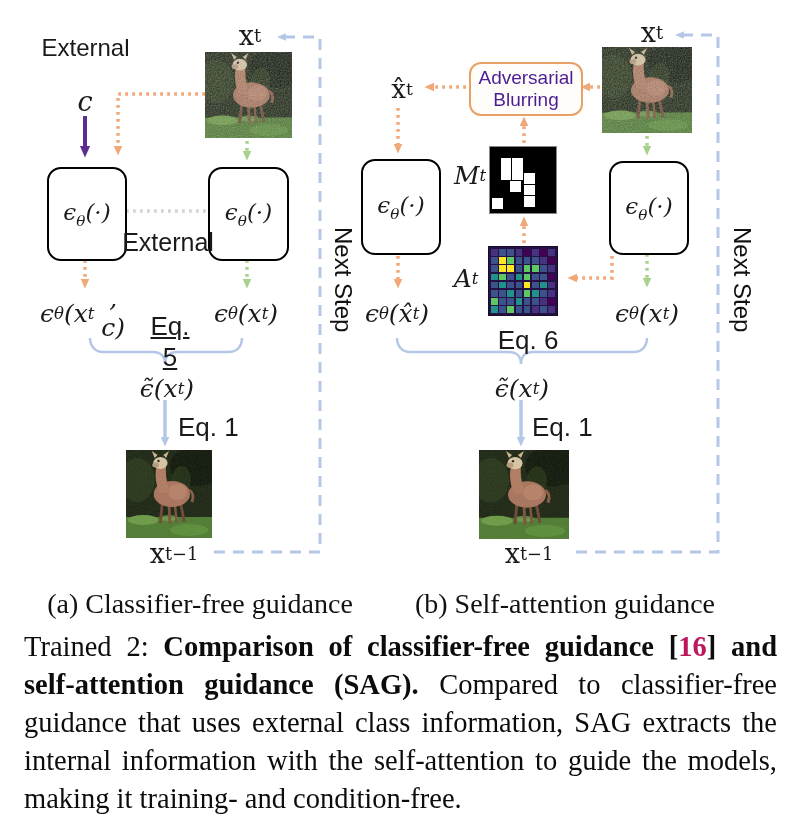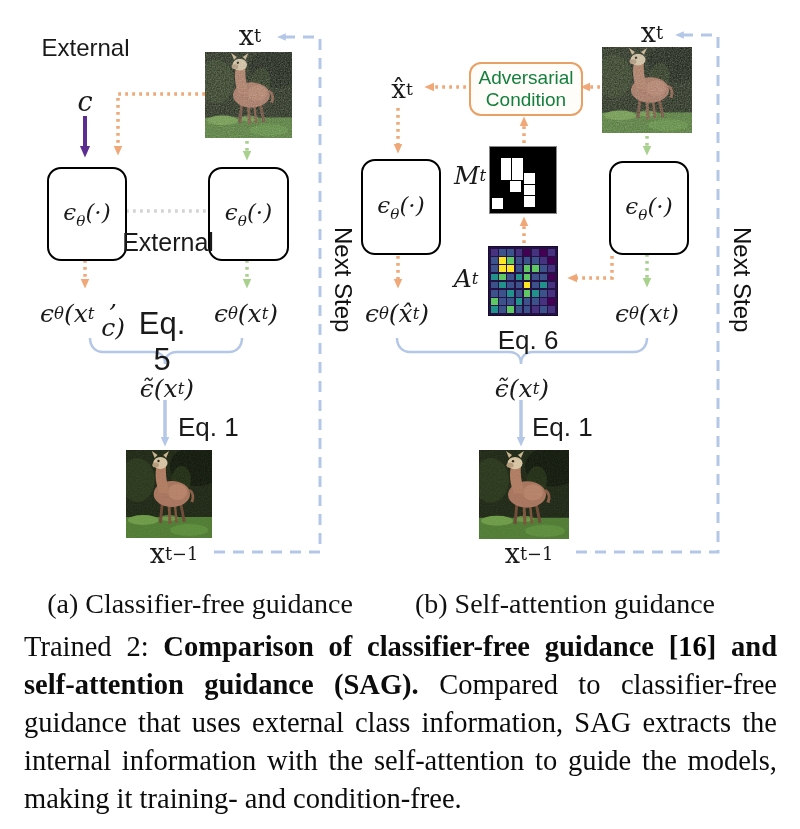--- a/index.html
+++ b/index.html
@@ -7,31 +7,31 @@
         font-family:"Liberation Sans",sans-serif;color:#1a1a1a;}
   .abs{position:absolute;}
   .ctr{display:flex;align-items:center;justify-content:center;text-align:center;}
   .math{font-family:"DejaVu Serif",serif;font-style:italic;}
   .math.rm{font-style:normal;}
   sub{font-size:66%;}
   .model-box{border:2.5px solid #000;border-radius:14px;background:#fff;}
   .photo{overflow:hidden;}
   .photo svg{display:block;width:100%;height:100%;}
   .blur-box{border:2px solid #E8A064;border-radius:12px;background:#fffdfa;
-            color:#15803d;font-size:19px;line-height:22px;}
+            color:#4c1d95;font-size:19px;line-height:22px;}
   .next-step{font-size:24px;color:#111;transform:rotate(90deg);transform-origin:left top;white-space:nowrap;}
   .mask{background:#000;border:1px solid #888;position:absolute;}
   .mcell{position:absolute;width:16.5%;height:16.5%;background:#fff;}
   .heat{display:grid;grid-template-columns:repeat(8,1fr);grid-template-rows:repeat(8,1fr);
         gap:1.5px;padding:2px;background:#241245;border:1.5px solid #170b2e;box-sizing:border-box;}
   .subcap{font-family:"Liberation Serif",serif;font-size:28px;color:#111;}
   .fig-caption{font-family:"Liberation Serif",serif;font-size:28.5px;line-height:38px;
                text-align:justify;color:#0c0c0c;}
   .fig-caption b{font-weight:bold;margin-top:40px;}
-  .fig-caption .ref{color:#000000;}
+  .fig-caption .ref{color:#be185d;}
   svg.overlay{position:absolute;inset:0;pointer-events:none;}
 </style>
 </head>
 <body>
 
 <div class="page">
 
   <svg class="overlay" width="800" height="829" viewBox="0 0 800 829">
     <defs>
       <marker id="ah-o" markerWidth="3.2" markerHeight="3.2" refX="4" refY="5" viewBox="0 0 10 10" orient="auto">
@@ -120,21 +120,21 @@
   </div>
 
   <div class="abs ctr" style="left:118px;top:229px;width:100px;font-size:25px;line-height:27px;">
     <div><span>External</span><br>
          </div>
   </div>
 
   <div class="abs ctr math" style="left:40px;top:298px;width:92px;height:30px;font-size:25px;">ϵ<sub>θ</sub>(x<sub>t</sub>, c)</div>
   <div class="abs ctr math" style="left:210px;top:298px;width:72px;height:30px;font-size:25px;">ϵ<sub>θ</sub>(x<sub>t</sub>)</div>
 
-  <div class="abs ctr" style="left:132px;top:328px;width:60px;height:28px;font-size:31px;">Eq. 5</div>
+  <div class="abs ctr" style="left:140px;top:328px;width:60px;height:28px;font-size:26px;text-decoration:underline;">Eq. 5</div>
   <div class="abs ctr math" style="left:138px;top:374px;width:58px;height:28px;font-size:25px;">ϵ̃(x<sub>t</sub>)</div>
   <div class="abs" style="left:178px;top:412px;font-size:26px;">Eq. 1</div>
 
   <div class="abs photo llama" style="left:126px;top:450px;width:86px;height:88px;">
 <svg viewBox="0 0 90 88" preserveAspectRatio="none" xmlns="http://www.w3.org/2000/svg">
   <defs>
     <filter id="nzf" x="0" y="0" width="100%" height="100%">
       <feTurbulence type="fractalNoise" baseFrequency="0.75" numOctaves="2" stitchTiles="stitch"></feTurbulence>
       <feColorMatrix type="saturate" values="0.15"></feColorMatrix>
     </filter>
@@ -164,21 +164,21 @@
 </svg>
 </div>
   <div class="abs ctr math rm" style="left:145px;top:539px;width:58px;height:28px;font-size:27px;">x<sub>t−1</sub></div>
 
   <div class="abs next-step" style="left:357px;top:227px;">Next Step</div>
 
   <div class="abs ctr math rm" style="left:384px;top:76px;width:36px;height:26px;font-size:26px;">x̂<sub>t</sub></div>
 
   <div class="abs ctr blur-box" style="left:469px;top:62px;width:110px;height:50px;">
     <div><span>Adversarial</span><br>
-         <span>Condition</span></div>
+         <span>Blurring</span></div>
   </div>
 
   <div class="abs ctr math rm" style="left:630px;top:19px;width:44px;height:26px;font-size:27px;">x<sub>t</sub></div>
   <div class="abs photo llama" style="left:602px;top:47px;width:90px;height:86px;">
 <svg viewBox="0 0 90 88" preserveAspectRatio="none" xmlns="http://www.w3.org/2000/svg">
   <defs>
     <filter id="nzf" x="0" y="0" width="100%" height="100%">
       <feTurbulence type="fractalNoise" baseFrequency="0.75" numOctaves="2" stitchTiles="stitch"></feTurbulence>
       <feColorMatrix type="saturate" values="0.15"></feColorMatrix>
     </filter>

